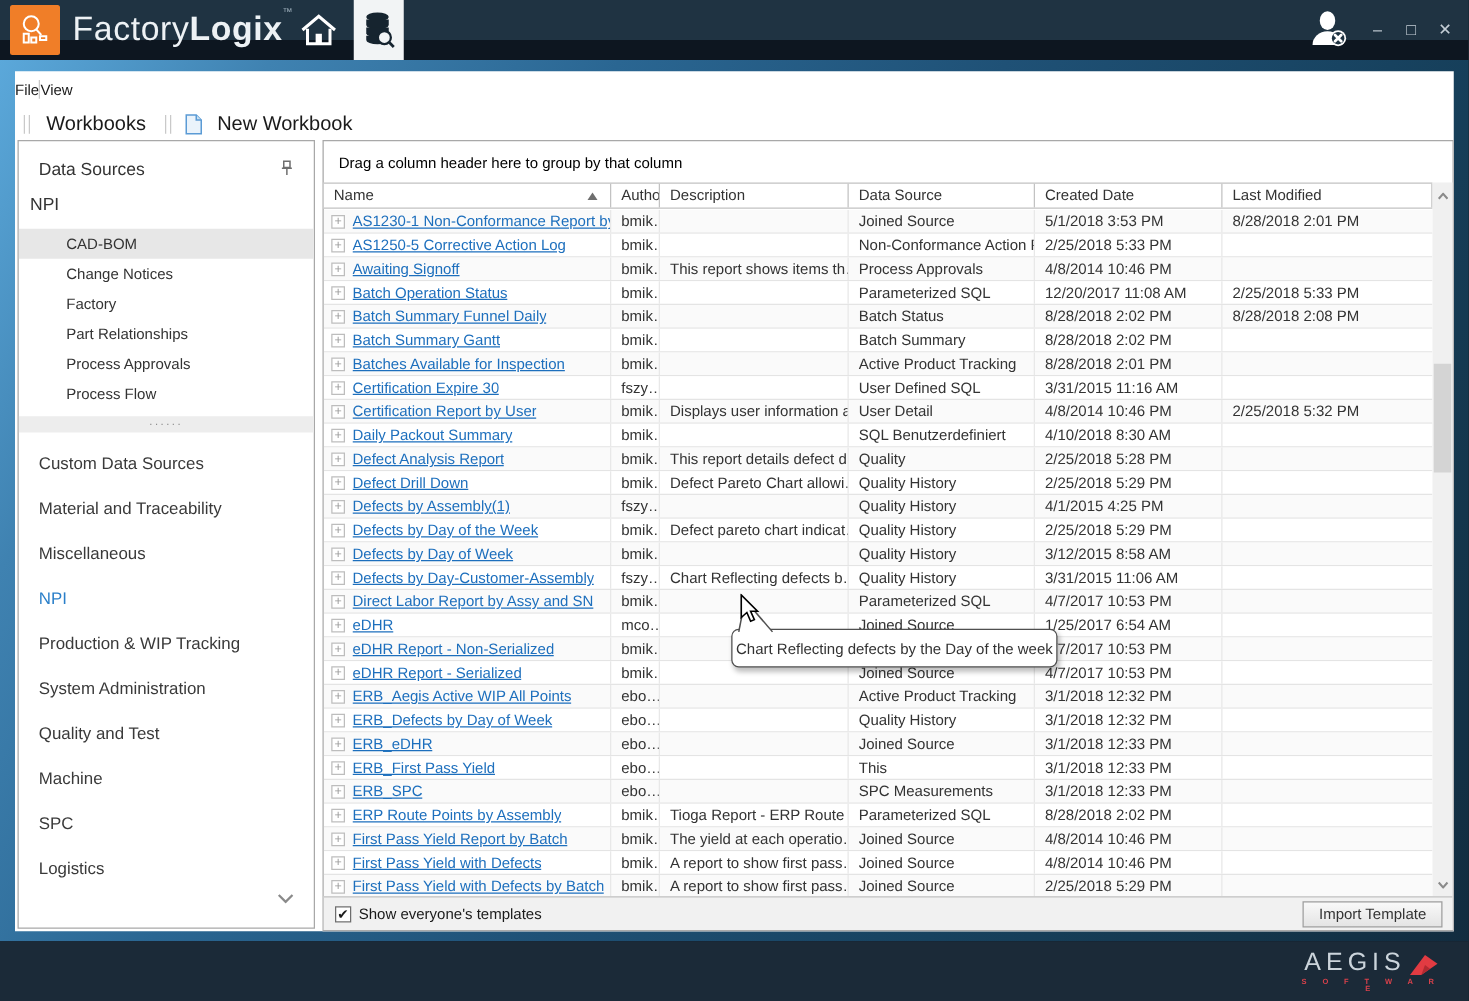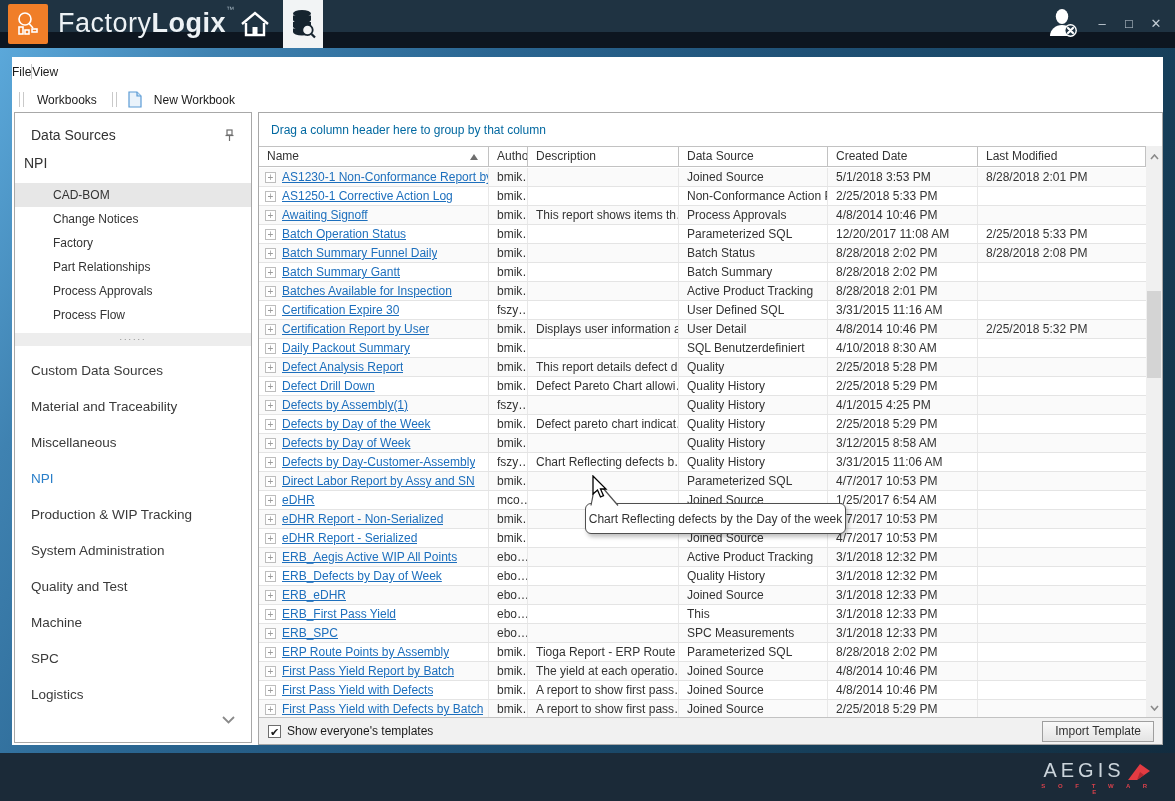--- a/index.html
+++ b/index.html
@@ -26,42 +26,42 @@
   .footer{position:absolute;left:0;top:753px;width:1175px;height:48px;background:#1B2A38;}
   .aegis{position:absolute;right:18px;top:6px;width:120px;text-align:center;}
   .aegis-top{display:flex;align-items:flex-end;justify-content:center;gap:2px;}
   .aegis-name{font-size:20px;letter-spacing:4px;color:#CBD4DB;font-weight:400;}
   .aegis-sub{font-size:6px;letter-spacing:5.5px;color:#D8414B;margin-top:1px;font-weight:700;}
   
   .content{position:absolute;left:12px;top:57px;width:1151px;height:688px;background:#fff;}
   .menubar{position:absolute;left:0;top:0;width:100%;height:29px;display:flex;align-items:center;font-size:12px;color:#1a1a1a;}
   .menu-item{padding:0 0;}
   .vsep{width:1px;height:15px;background:#c9c9c9;}
-  .toolbar{position:absolute;left:0;top:29px;width:100%;height:27px;display:flex;align-items:center;font-size:12px;color:#1a1a1a;}
+  .toolbar{position:absolute;left:0;top:29px;width:100%;height:27px;display:flex;align-items:center;font-size:16px;color:#1a1a1a;}
   .grip{width:5px;height:15px;border-left:1px solid #c9c9c9;border-right:1px solid #c9c9c9;margin:0 5px 0 7px;}
   .tool-label{padding:0 8px;}
   .doc-ico{margin:0 4px 0 6px;display:inline-flex;}
   
   .sidebar{position:absolute;left:2px;top:55px;width:238px;height:631px;border:1px solid #A8A8A8;background:#fff;overflow:hidden;}
   .sb-title{position:absolute;left:16px;top:14px;font-size:14px;color:#333;}
   .pin{position:absolute;right:16px;top:15px;}
   .sb-group{position:absolute;left:9px;top:42px;font-size:14px;color:#333;}
   .sb-items{position:absolute;left:0;top:70px;width:100%;}
   .sb-item{height:24px;line-height:24px;padding-left:38px;font-size:12px;color:#333;}
   .sb-item.sel{background:#E7E7E7;}
   .splitter{position:absolute;left:0;top:220px;width:100%;height:13px;background:#EDEDED;
             text-align:center;font-size:9px;line-height:9px;color:#8a8a8a;letter-spacing:2px;}
   .sb-cats{position:absolute;left:0;top:240px;width:100%;}
   .sb-cat{height:36px;line-height:36px;padding-left:16px;font-size:13.5px;color:#3a3a3a;}
   .sb-cat.sel{color:#2A7FC9;}
   .sb-chevron{position:absolute;right:16px;bottom:14px;}
   
   .main{position:absolute;left:246px;top:55px;width:905px;height:633px;border:1px solid #A8A8A8;background:#fff;}
   .groupbar{position:absolute;left:0;top:0;width:100%;height:33px;display:flex;align-items:center;}
-  .groupbar span{padding-left:12px;font-size:12px;color:#0369a1;}
+  .groupbar span{padding-left:12px;font-size:12px;color:#000000;}
   .thead{position:absolute;left:0;top:33px;width:887px;height:21px;display:flex;
          border-top:1px solid #C2C2C2;border-bottom:1px solid #C2C2C2;background:#fff;}
   .hcell{position:relative;height:100%;border-right:1px solid #C2C2C2;padding-left:8px;
          font-size:12px;line-height:19px;color:#333;white-space:nowrap;overflow:hidden;}
   .sortarrow{position:absolute;right:10px;top:7px;width:0;height:0;
              border-left:4px solid transparent;border-right:4px solid transparent;border-bottom:6px solid #6e6e6e;}
   .rows{position:absolute;left:0;top:55px;width:887px;height:550px;overflow:hidden;}
   .row{display:flex;height:19px;border-bottom:1px solid #E4E4E4;background:#fff;}
   .row:nth-child(odd){background:#FAFAFA;}
   .cell{height:100%;border-right:1px solid #E8E8E8;font-size:12px;line-height:18px;
@@ -248,21 +248,21 @@
     <div class="cell c-author">bmik…</div>
     <div class="cell c-desc"></div>
     <div class="cell c-source">Joined Source</div>
     <div class="cell c-created">5/1/2018 3:53 PM</div>
     <div class="cell c-modified">8/28/2018 2:01 PM</div>
   </div>
 
   <div class="row">
     <div class="cell c-name">
       <span class="expand">+</span>
-      <a class="link" href="#">AS1250-1 Corrective Action Log</a>
+      <a class="link" href="#">AS1250-5 Corrective Action Log</a>
     </div>
     <div class="cell c-author">bmik…</div>
     <div class="cell c-desc"></div>
     <div class="cell c-source">Non-Conformance Action P…</div>
     <div class="cell c-created">2/25/2018 5:33 PM</div>
     <div class="cell c-modified"></div>
   </div>
 
   <div class="row">
     <div class="cell c-name">

